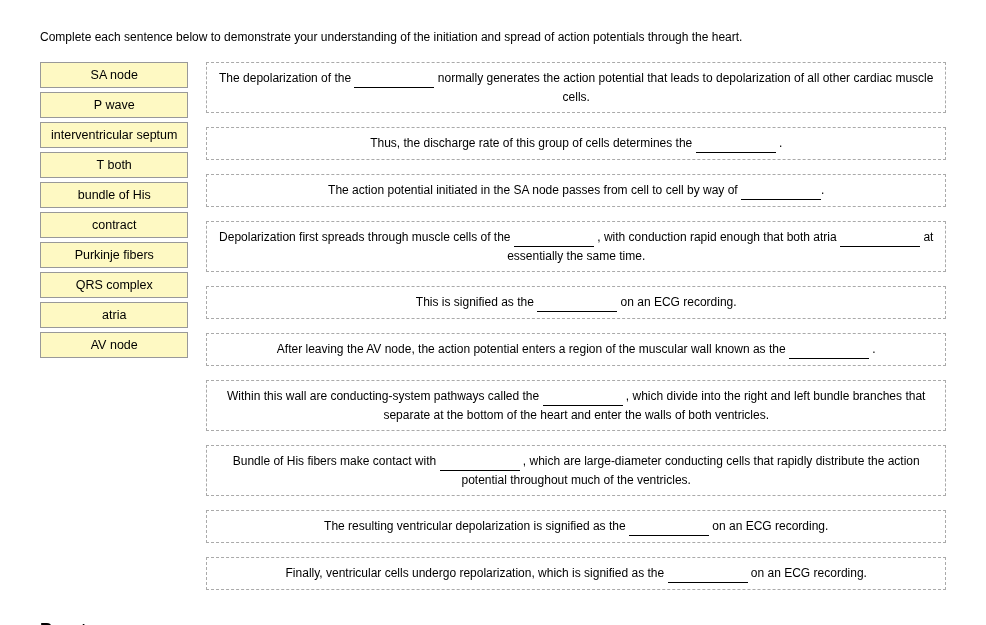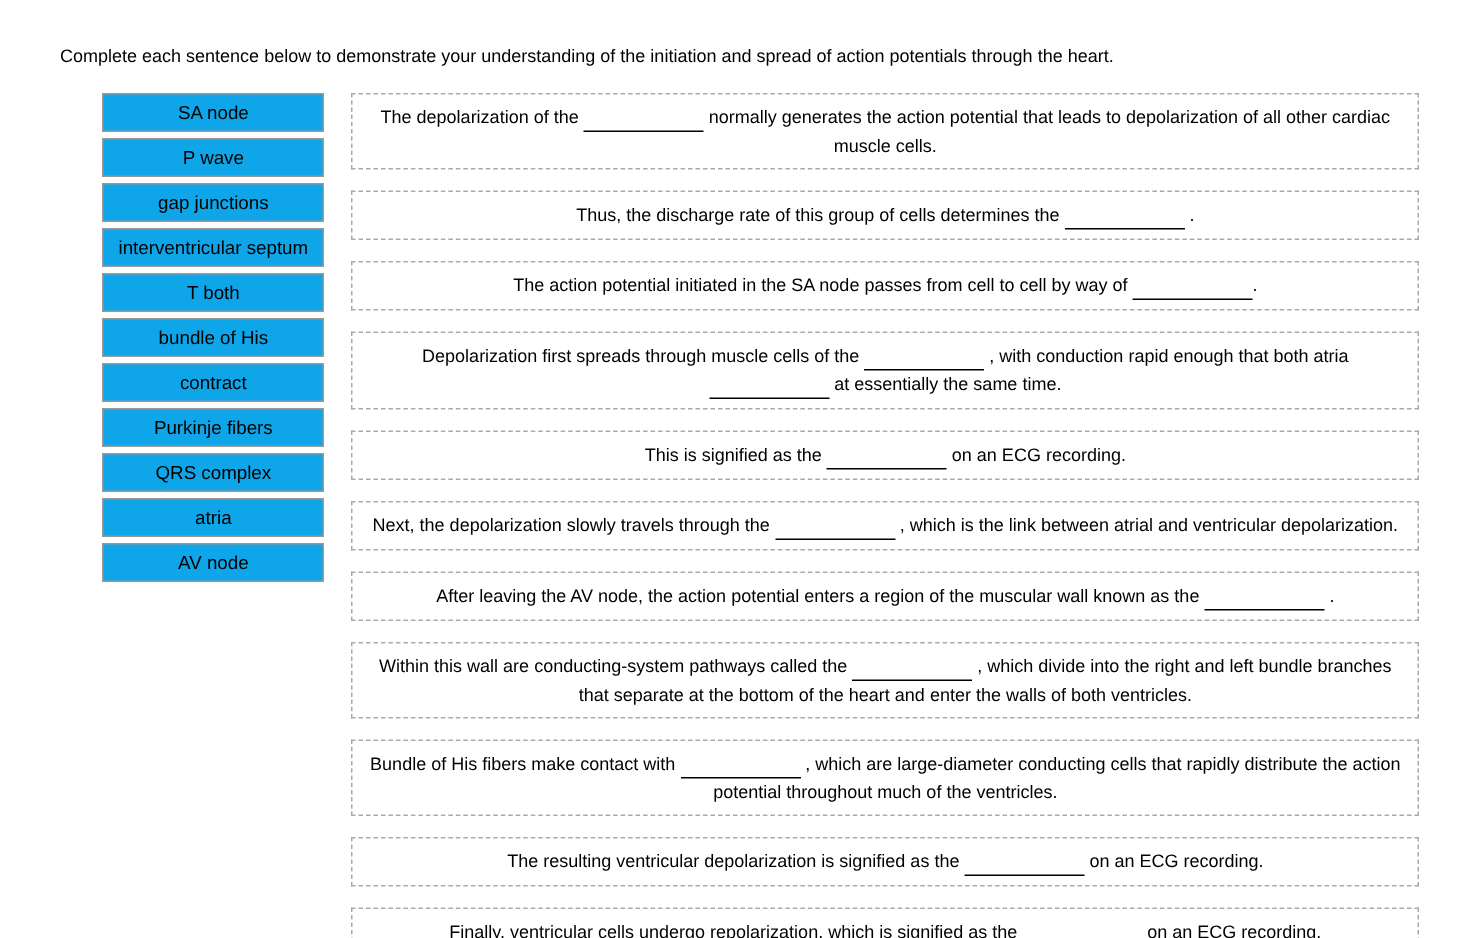--- a/index.html
+++ b/index.html
@@ -28,23 +28,22 @@
       gap: 4px;
       min-width: 145px;
       flex-shrink: 0;
     }
     .word-item {
       border: 1px solid #999;
       padding: 5px 10px;
       text-align: center;
       font-size: 12.5px;
       cursor: pointer;
-      background: #0ea5e9;
+      background: #fef9c3;
       min-width: 120px;
-      margin-left: 28px;
     }
     .sentences-column {
       display: flex;
       flex-direction: column;
       gap: 14px;
       flex: 1;
     }
     .sentence-box {
       border: 1px dashed #aaa;
       padding: 6px 10px;
@@ -72,38 +71,36 @@
 
 
 
 <p class="instructions">Complete each sentence below to demonstrate your understanding of the initiation and spread of action potentials through the heart.</p>
 
 <div class="main-layout">
   <div class="word-bank">
 
   <div class="word-item">SA node</div>
       <div class="word-item">P wave</div>
-      <div class="word-item">gap junctions</div>
       <div class="word-item">interventricular septum</div>
       <div class="word-item">T both</div>
       <div class="word-item">bundle of His</div>
       <div class="word-item">contract</div>
       <div class="word-item">Purkinje fibers</div>
       <div class="word-item">QRS complex</div>
       <div class="word-item">atria</div>
       <div class="word-item">AV node</div>
     </div>
   <div class="sentences-column">
 
   <div class="sentence-box"><span>The depolarization of the </span><span class="blank">&nbsp;&nbsp;&nbsp;&nbsp;&nbsp;&nbsp;&nbsp;&nbsp;&nbsp;&nbsp;</span><span> normally generates the action potential that leads to depolarization of all other cardiac muscle cells.</span></div>
       <div class="sentence-box"><span>Thus, the discharge rate of this group of cells determines the </span><span class="blank">&nbsp;&nbsp;&nbsp;&nbsp;&nbsp;&nbsp;&nbsp;&nbsp;&nbsp;&nbsp;</span><span> .</span></div>
       <div class="sentence-box"><span>The action potential initiated in the SA node passes from cell to cell by way of </span><span class="blank">&nbsp;&nbsp;&nbsp;&nbsp;&nbsp;&nbsp;&nbsp;&nbsp;&nbsp;&nbsp;</span><span>.</span></div>
       <div class="sentence-box"><span>Depolarization first spreads through muscle cells of the </span><span class="blank">&nbsp;&nbsp;&nbsp;&nbsp;&nbsp;&nbsp;&nbsp;&nbsp;&nbsp;&nbsp;</span><span> , with conduction rapid enough that both atria </span><span class="blank">&nbsp;&nbsp;&nbsp;&nbsp;&nbsp;&nbsp;&nbsp;&nbsp;&nbsp;&nbsp;</span><span> at essentially the same time.</span></div>
       <div class="sentence-box"><span>This is signified as the </span><span class="blank">&nbsp;&nbsp;&nbsp;&nbsp;&nbsp;&nbsp;&nbsp;&nbsp;&nbsp;&nbsp;</span><span> on an ECG recording.</span></div>
-      <div class="sentence-box"><span>Next, the depolarization slowly travels through the </span><span class="blank">&nbsp;&nbsp;&nbsp;&nbsp;&nbsp;&nbsp;&nbsp;&nbsp;&nbsp;&nbsp;</span><span> , which is the link between atrial and ventricular depolarization.</span></div>
       <div class="sentence-box"><span>After leaving the AV node, the action potential enters a region of the muscular wall known as the </span><span class="blank">&nbsp;&nbsp;&nbsp;&nbsp;&nbsp;&nbsp;&nbsp;&nbsp;&nbsp;&nbsp;</span><span> .</span></div>
       <div class="sentence-box"><span>Within this wall are conducting-system pathways called the </span><span class="blank">&nbsp;&nbsp;&nbsp;&nbsp;&nbsp;&nbsp;&nbsp;&nbsp;&nbsp;&nbsp;</span><span> , which divide into the right and left bundle branches that separate at the bottom of the heart and enter the walls of both ventricles.</span></div>
       <div class="sentence-box"><span>Bundle of His fibers make contact with </span><span class="blank">&nbsp;&nbsp;&nbsp;&nbsp;&nbsp;&nbsp;&nbsp;&nbsp;&nbsp;&nbsp;</span><span> , which are large-diameter conducting cells that rapidly distribute the action potential throughout much of the ventricles.</span></div>
       <div class="sentence-box"><span>The resulting ventricular depolarization is signified as the </span><span class="blank">&nbsp;&nbsp;&nbsp;&nbsp;&nbsp;&nbsp;&nbsp;&nbsp;&nbsp;&nbsp;</span><span> on an ECG recording.</span></div>
       <div class="sentence-box"><span>Finally, ventricular cells undergo repolarization, which is signified as the </span><span class="blank">&nbsp;&nbsp;&nbsp;&nbsp;&nbsp;&nbsp;&nbsp;&nbsp;&nbsp;&nbsp;</span><span> on an ECG recording.</span></div>
     </div>
 </div>
 
 <button class="reset-btn">Reset</button>
 

